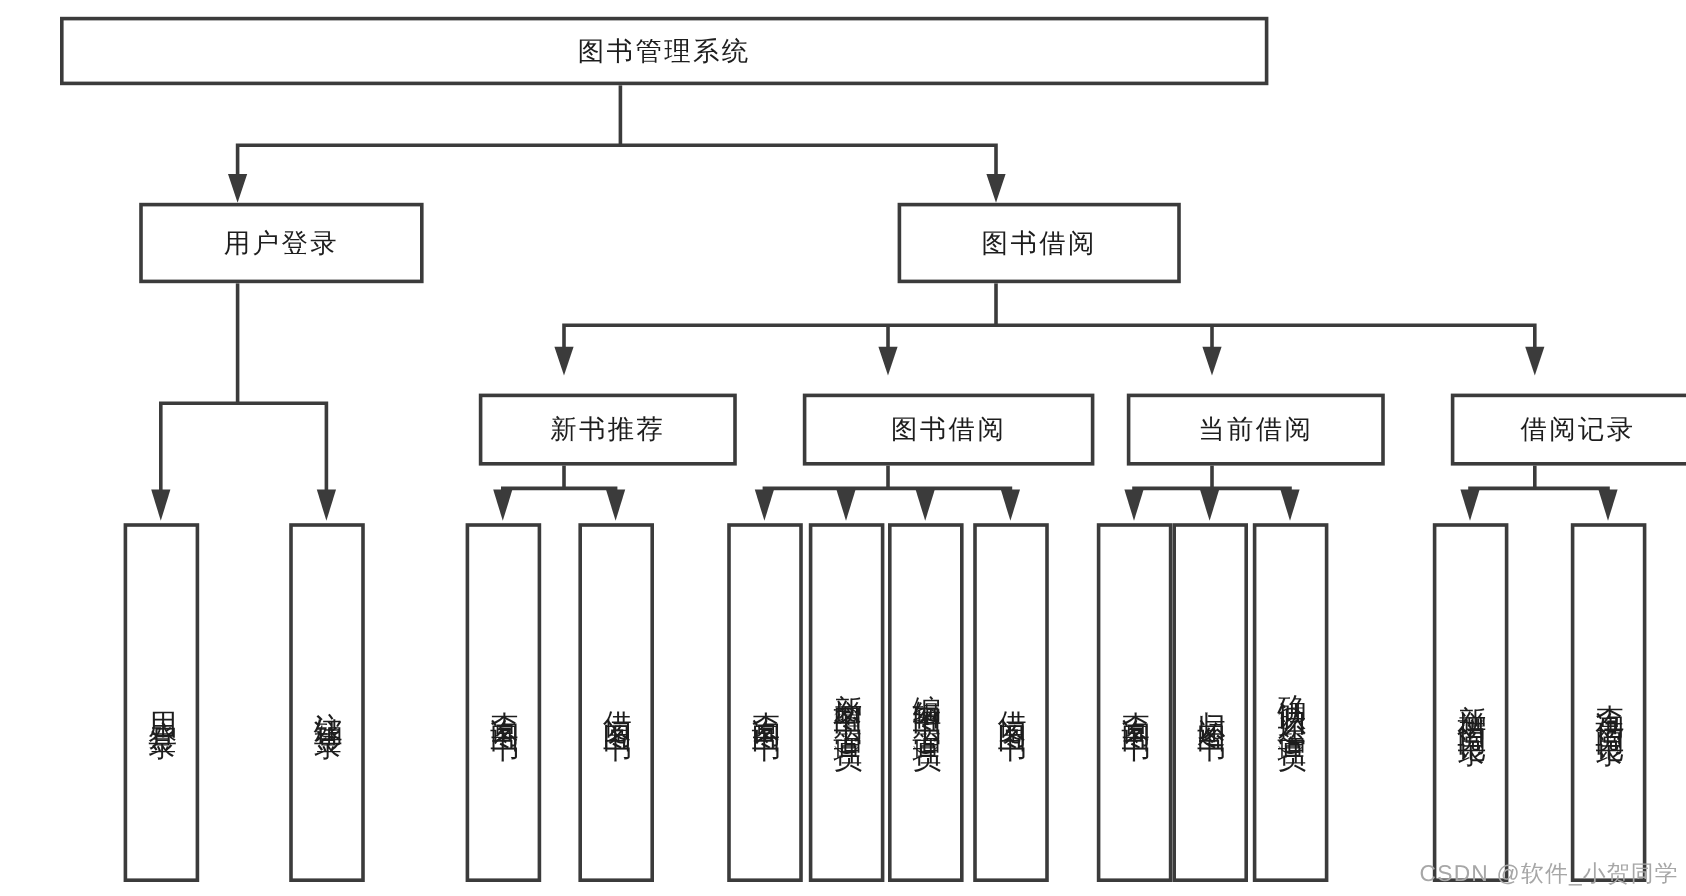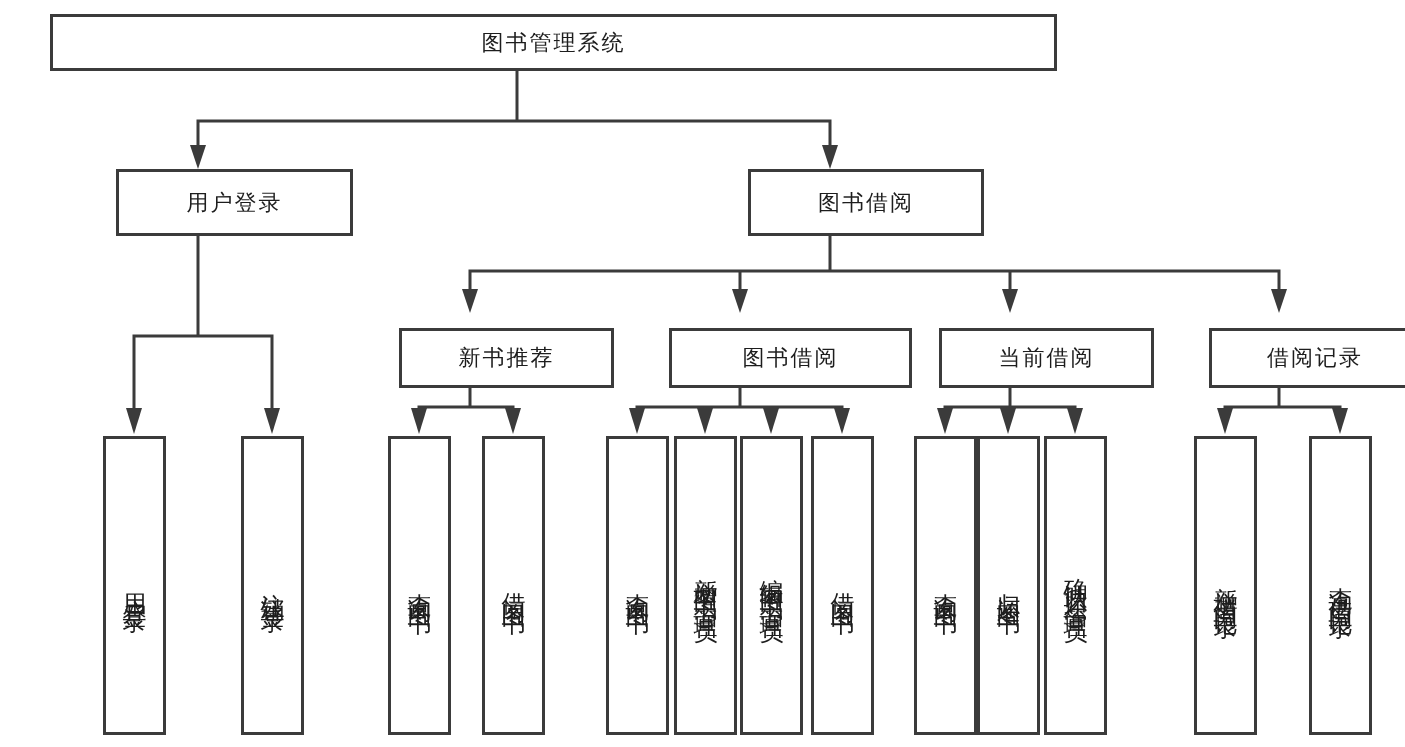--- a/index.html
+++ b/index.html
@@ -178,14 +178,15 @@
     <span>确认归还（管理员）</span>
   </div>
 
   <div class="node leaf" style="left:1194px;">
     <span>新增借阅记录</span>
   </div>
   <div class="node leaf" style="left:1309px;">
     <span>查询借阅记录</span>
   </div>
 
+  <div class="watermark">CSDN @软件_小贺同学</div>
 
 </div>
 
 </body></html>

